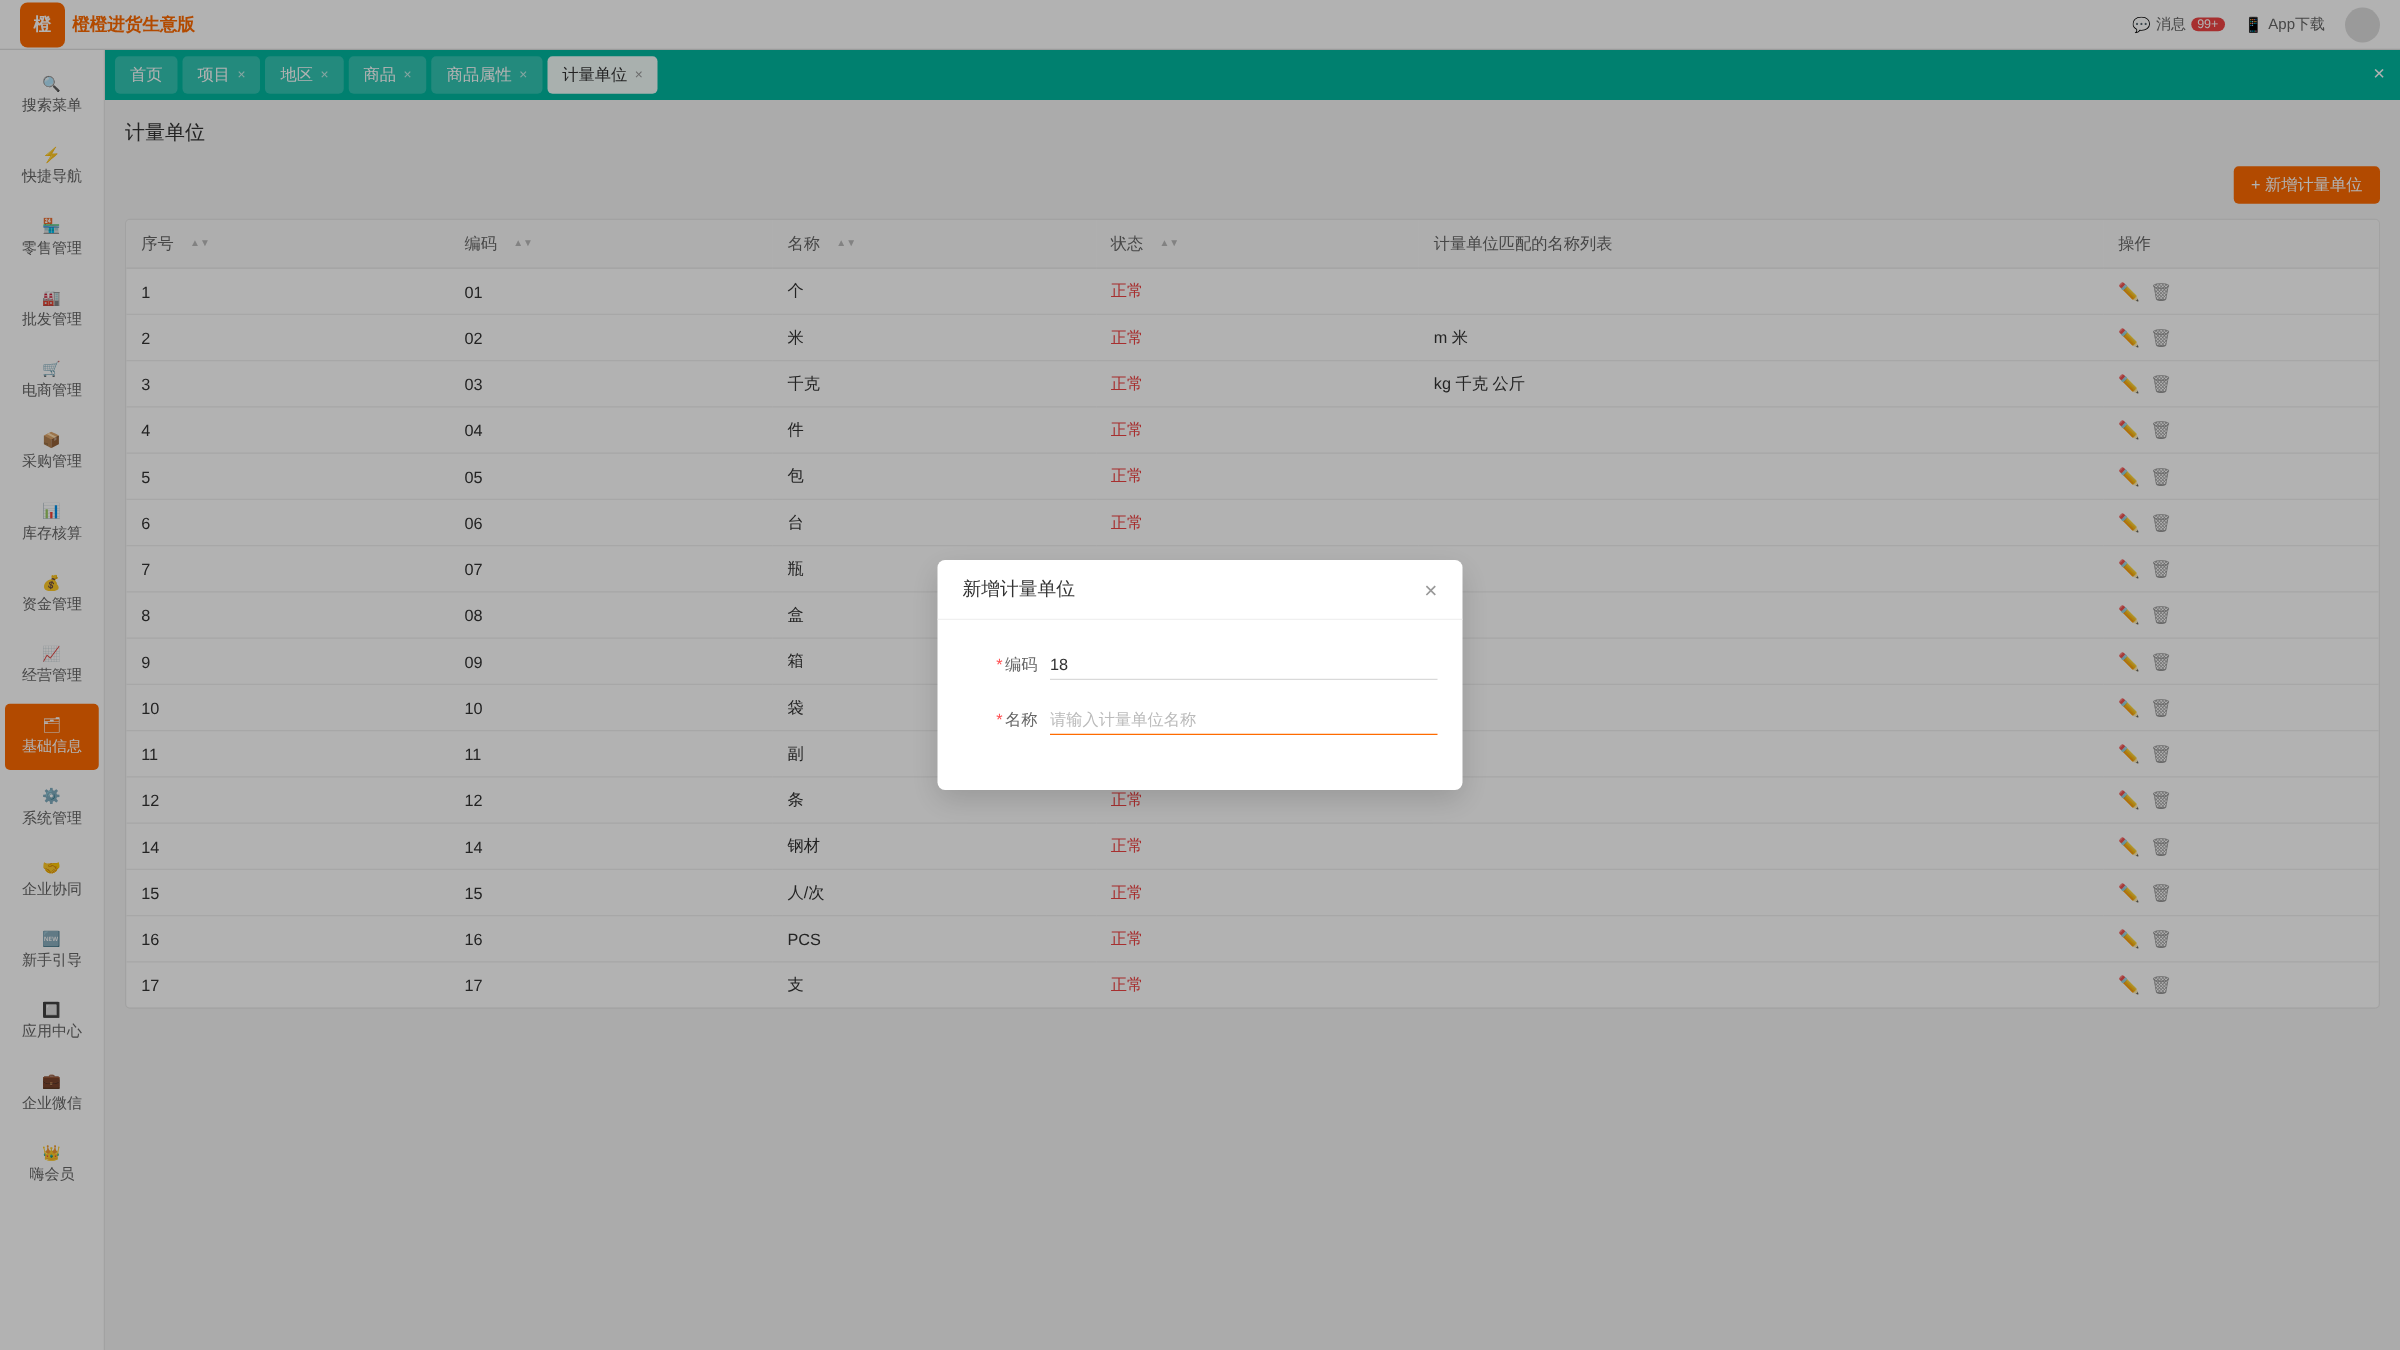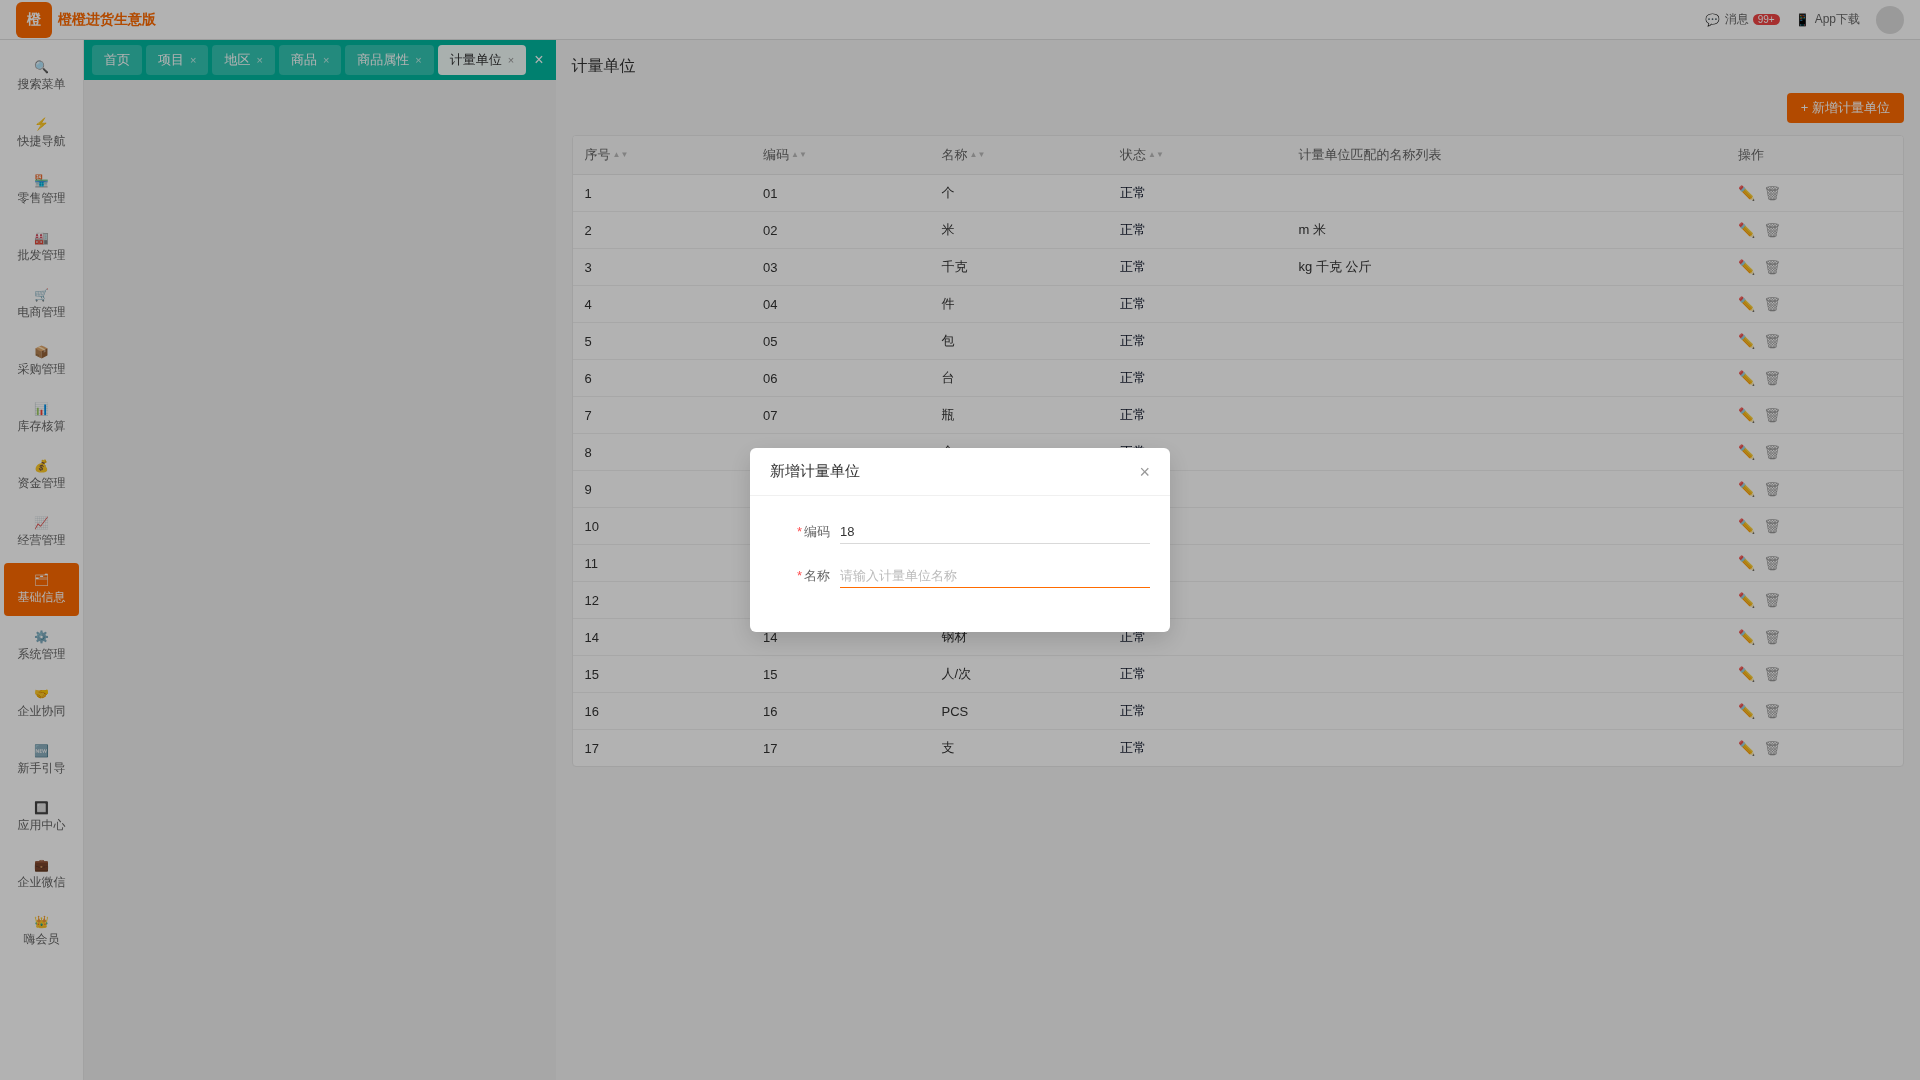--- a/index.html
+++ b/index.html
@@ -19,21 +19,21 @@
     
     .main-layout { display: flex; flex: 1; overflow: hidden; }
 
     
     .sidebar { width: 84px; background: #fff; border-right: 1px solid #e8e8e8; display: flex; flex-direction: column; padding-top: 8px; flex-shrink: 0; }
     .sidebar-item { padding: 10px 8px; text-align: center; cursor: pointer; color: #666; font-size: 12px; border-radius: 4px; margin: 2px 4px; }
     .sidebar-item.active { background: #ff6b00; color: white; border-radius: 4px; }
     .sidebar-item-text { display: block; margin-top: 2px; font-size: 12px; }
 
     
-    .content-area { flex: 1; display: flex; flex-direction: row; overflow: hidden; }
+    .content-area { flex: 1; display: flex; flex-direction: column; overflow: hidden; }
 
     
     .tabs-bar { height: 40px; background: #00b8a0; display: flex; align-items: center; padding: 0 8px; gap: 4px; flex-shrink: 0; }
     .tab-item { height: 30px; background: rgba(255,255,255,0.2); color: white; border-radius: 4px; padding: 0 12px; display: flex; align-items: center; gap: 6px; cursor: pointer; font-size: 13px; white-space: nowrap; }
     .tab-item.active { background: rgba(255,255,255,0.95); color: #333; }
     .tab-close { font-size: 11px; color: rgba(255,255,255,0.7); cursor: pointer; line-height: 1; }
     .tab-item.active .tab-close { color: #999; }
     .tabs-bar-close { margin-left: auto; color: white; cursor: pointer; font-size: 16px; padding: 4px; }
 
     
@@ -43,24 +43,24 @@
     
     .table-toolbar { display: flex; justify-content: flex-end; margin-bottom: 12px; }
     .btn-add { background: #ff6b00; color: white; border: none; border-radius: 4px; padding: 6px 14px; font-size: 13px; cursor: pointer; }
 
     
     .data-table { width: 100%; background: white; border-radius: 4px; overflow: hidden; border: 1px solid #e8e8e8; }
     .data-table table { width: 100%; border-collapse: collapse; }
     .data-table th { background: #fafafa; padding: 10px 12px; text-align: left; font-weight: 500; color: #666; font-size: 13px; border-bottom: 1px solid #e8e8e8; white-space: nowrap; }
     .data-table td { padding: 9px 12px; border-bottom: 1px solid #f0f0f0; font-size: 13px; color: #333; }
     .data-table tr:last-child td { border-bottom: none; }
-    .status-normal { color: #0f172a; }
+    .status-normal { color: #ef4444; }
     .action-icons { display: flex; gap: 8px; }
     .action-icon { color: #999; cursor: pointer; font-size: 14px; }
-    .th-sort { display: flex; align-items: center; gap: 2px; }
+    .th-sort { display: flex; align-items: center; gap: 13px; }
     .sort-arrows { display: flex; flex-direction: column; font-size: 8px; line-height: 1; color: #bbb; }
 
     
     .pagination-bar { display: flex; align-items: center; justify-content: flex-end; padding: 12px 16px; background: #f5f5f5; gap: 8px; font-size: 13px; color: #666; }
     .page-size-select { border: 1px solid #d9d9d9; border-radius: 4px; padding: 2px 6px; font-size: 12px; }
     .page-btn { border: 1px solid #d9d9d9; background: white; border-radius: 4px; padding: 3px 8px; cursor: pointer; font-size: 12px; color: #666; }
     .page-btn:disabled { color: #ccc; cursor: not-allowed; }
     .page-input { border: 1px solid #d9d9d9; border-radius: 4px; padding: 2px 6px; width: 40px; text-align: center; font-size: 12px; }
 
     

